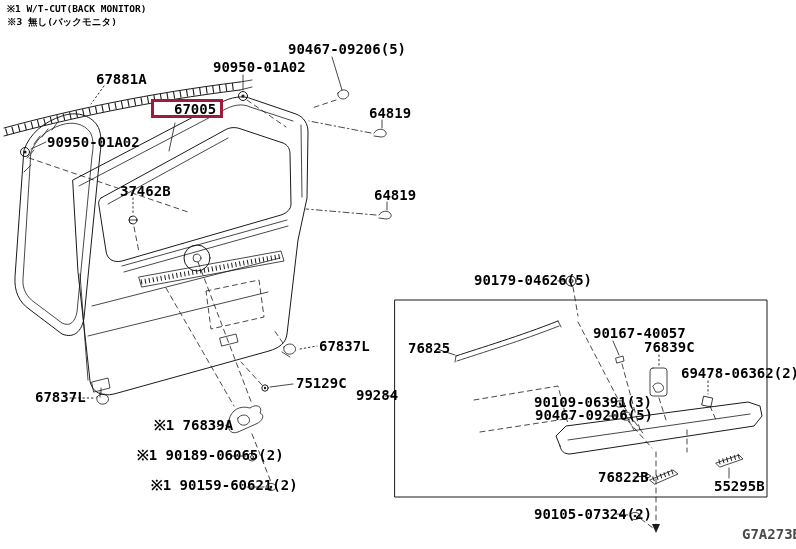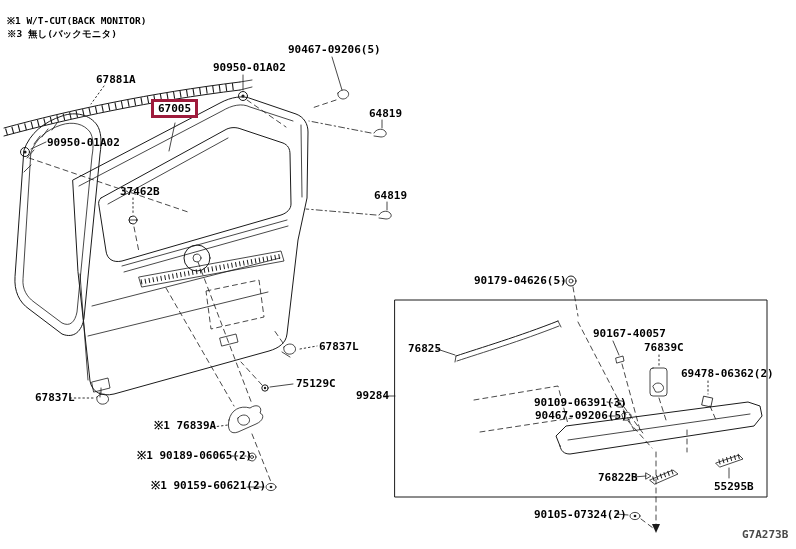--- a/index.html
+++ b/index.html
@@ -10,27 +10,27 @@
   svg{position:absolute;left:0;top:0;}
   .ln{fill:none;stroke:#1b1b1b;stroke-width:1;stroke-linecap:round;stroke-linejoin:round;}
   .thin{stroke-width:.8;}
   .dash{stroke-dasharray:5 4;}
   .dashdot{stroke-dasharray:6 3 1.5 3;}
   .dot{stroke-dasharray:1.5 2.8;stroke-width:.9;}
   .hatch{fill:none;stroke:#1b1b1b;stroke-width:7;stroke-dasharray:1.1 5.5;}
   .hatch-s{fill:none;stroke:#1b1b1b;stroke-width:5;stroke-dasharray:1 3;}
   .fillb{fill:#1b1b1b;stroke:none;}
   .lbl{
-    position:absolute;font-size:11px;font-weight:bold;color:#000;
+    position:absolute;font-size:14px;font-weight:bold;color:#000;
     line-height:11px;white-space:nowrap;letter-spacing:0;
   }
   .lbl.sel{
-    border:3px solid #9e1b3c;background:#fff;padding:1px 4px 0 4px;line-height:12px;
+    border:3px solid #9e1b3c;background:#fff;padding:1px 4px 0 20px;line-height:12px;
   }
-  .lbl.note{font-size:9.5px;margin-top:12px;}
+  .lbl.note{font-size:9.5px;}
   .lbl.code{color:#4a4a4a;font-weight:bold;text-align:right;}
 </style>
 </head>
 <body>
 
 <div class="stage">
 
   <svg width="796" height="549" viewBox="0 0 796 549">
 
     <g>

